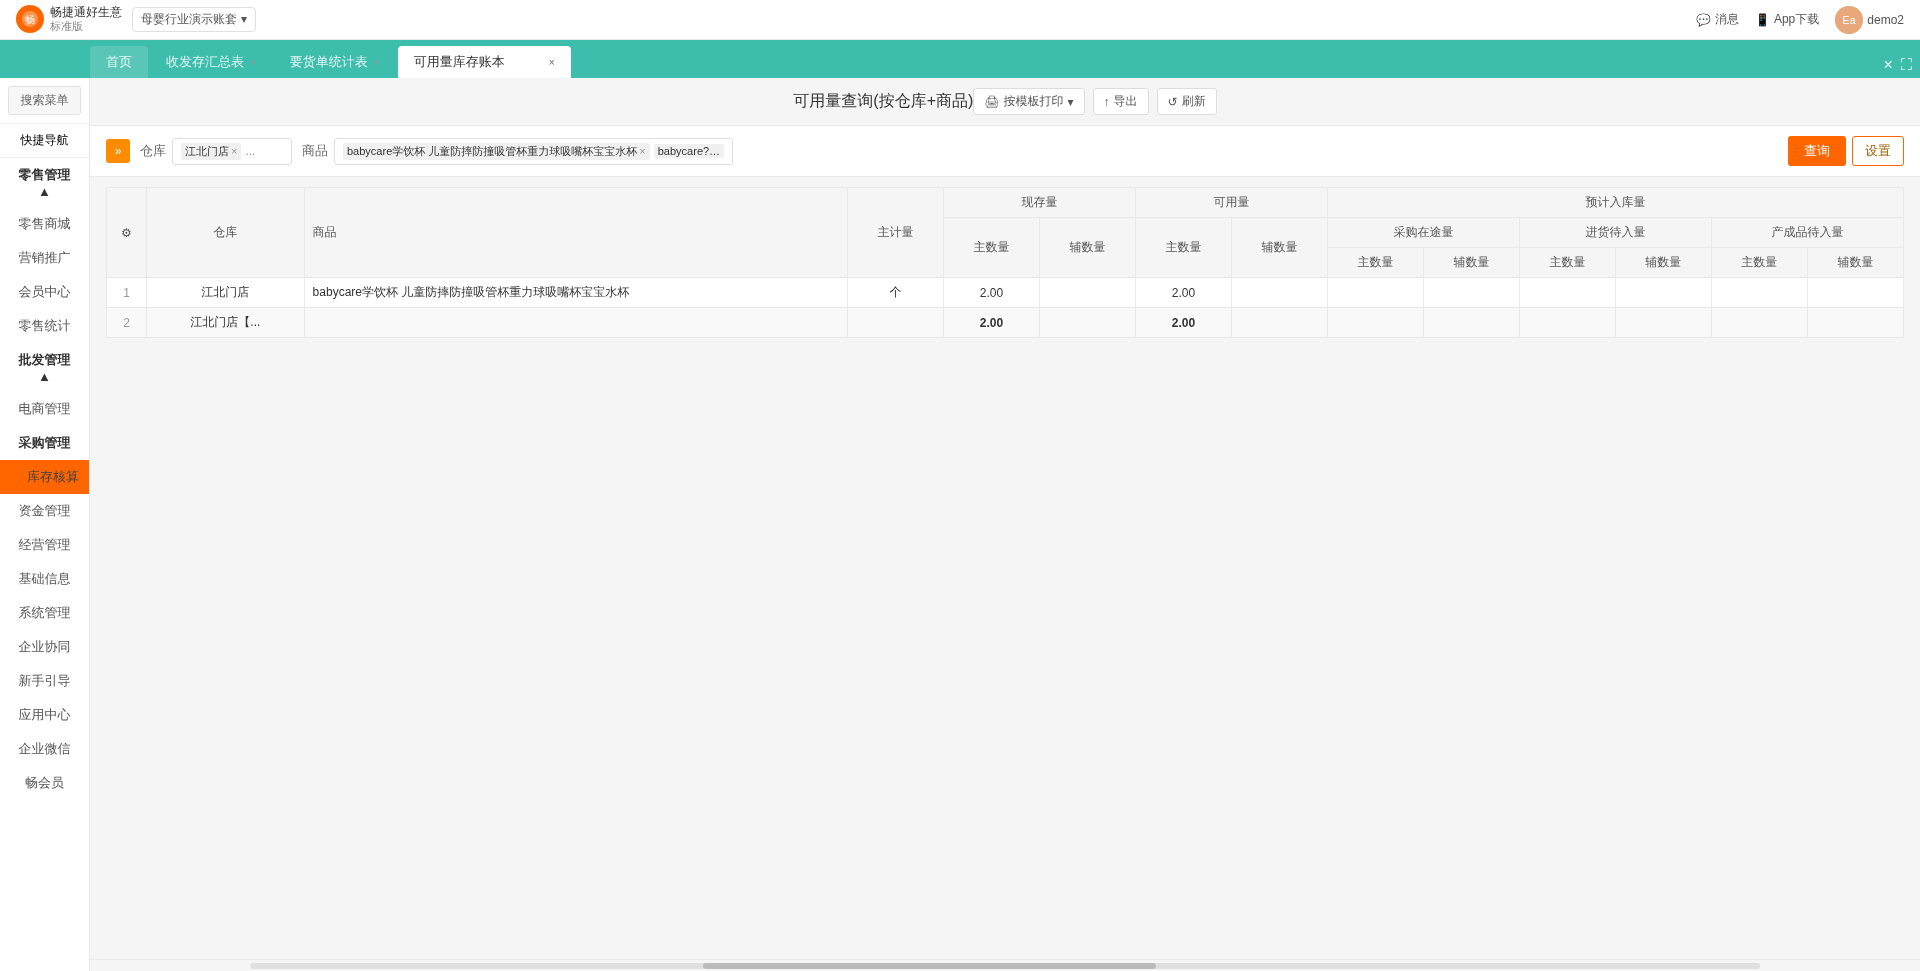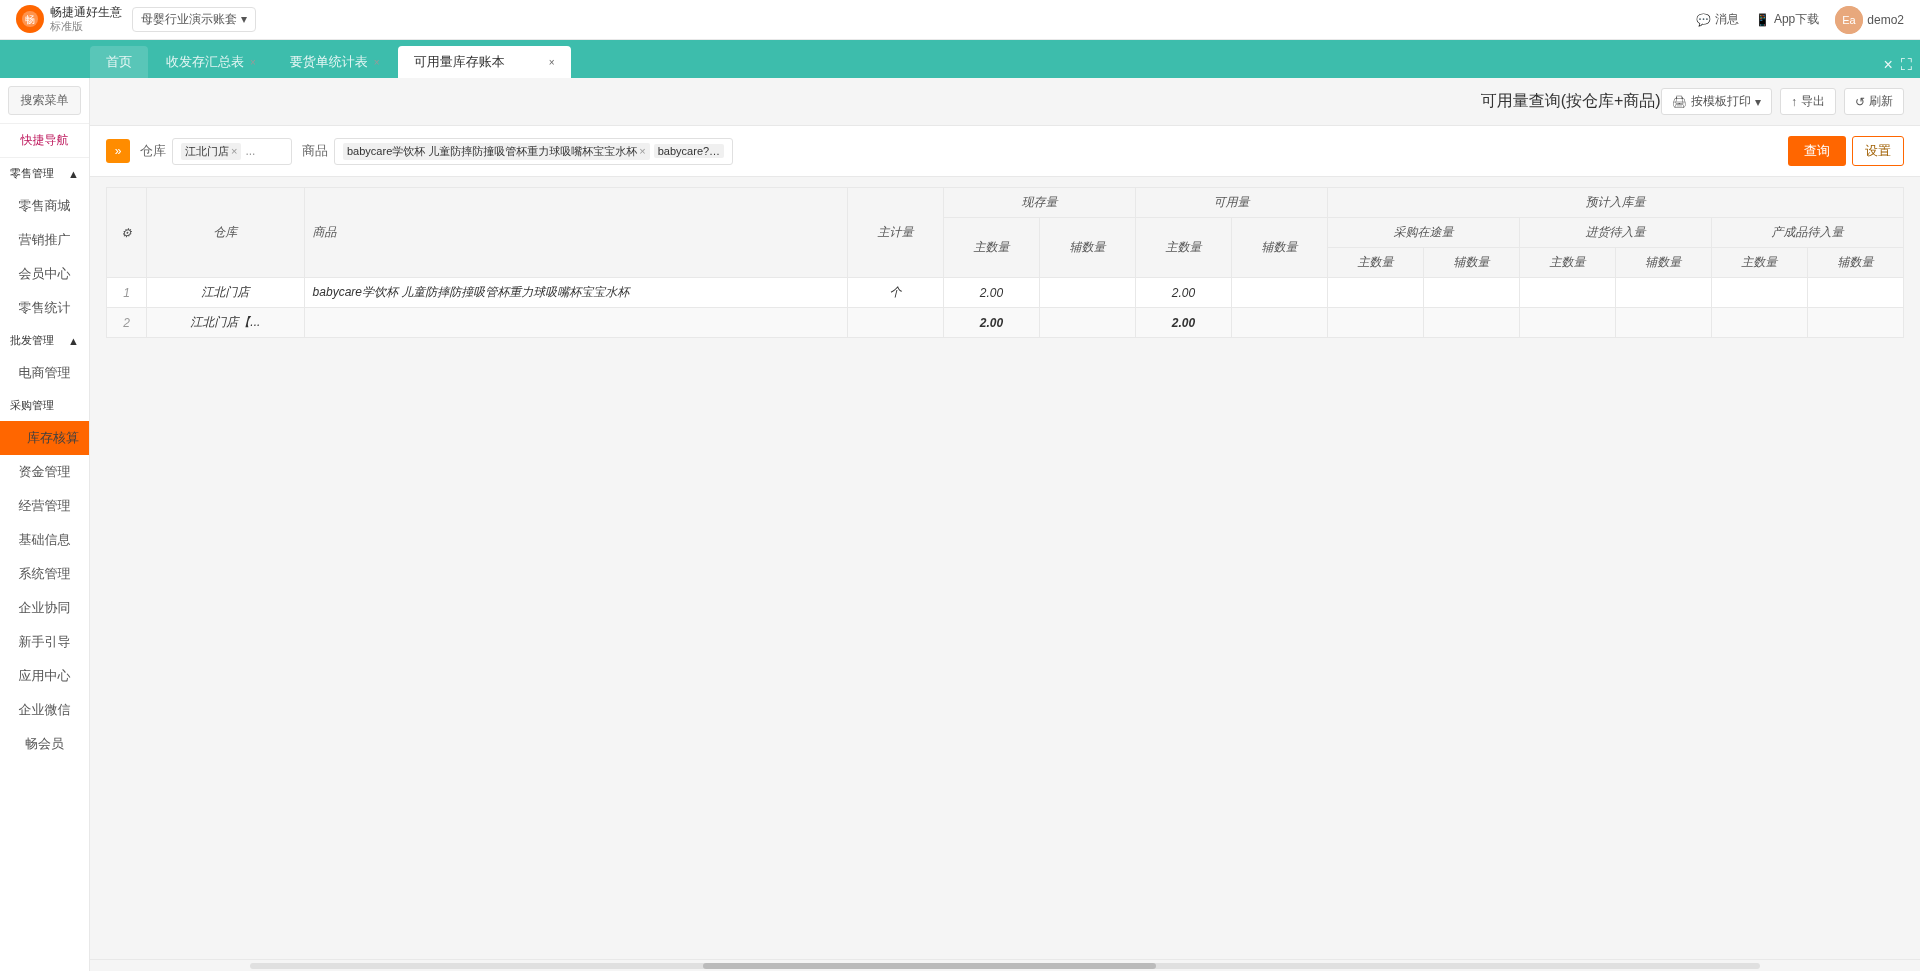--- a/index.html
+++ b/index.html
@@ -27,49 +27,49 @@
     .nav-tabs-right { margin-left: auto; display: flex; align-items: center; gap: 8px; padding-right: 8px; padding-bottom: 4px; }
     .nav-tabs-right button { background: none; border: none; cursor: pointer; font-size: 16px; color: rgba(255,255,255,0.9); }
 
     
     .main-layout { display: flex; flex: 1; overflow: hidden; }
 
     
     .sidebar { width: 90px; background: #fff; border-right: 1px solid #e8e8e8; display: flex; flex-direction: column; overflow-y: auto; flex-shrink: 0; }
     .sidebar-search { padding: 8px; border-bottom: 1px solid #f0f0f0; }
     .sidebar-search-btn { width: 100%; padding: 5px; background: #f7f7f7; border: 1px solid #e0e0e0; border-radius: 3px; cursor: pointer; font-size: 12px; color: #666; text-align: center; }
-    .sidebar-nav-btn { padding: 8px; border-bottom: 1px solid #f0f0f0; text-align: center; font-size: 12px; color: #be185d; cursor: pointer; }
-    .sidebar-section-header { display: flex; align-items: center; justify-content: space-between; padding: 8px 10px; cursor: pointer; font-size: 11px; color: #333; font-weight: 400; }
+    .sidebar-nav-btn { padding: 8px; border-bottom: 1px solid #f0f0f0; text-align: center; font-size: 12px; color: #000000; cursor: pointer; }
+    .sidebar-section-header { display: flex; align-items: center; justify-content: space-between; padding: 8px 10px; cursor: pointer; font-size: 13px; color: #333; font-weight: 700; flex-direction: column; }
     .sidebar-item { padding: 8px 10px; font-size: 13px; color: #555; cursor: pointer; text-align: center; }
     .sidebar-item.active { background: #ff6600; color: #404040; border-radius: 0; text-align: right; }
 
     
     .content-area { flex: 1; overflow: hidden; display: flex; flex-direction: column; }
-    .page-header { background: #f5f5f5; padding: 10px 16px; display: flex; align-items: center; justify-content: flex-end; border-bottom: 1px solid #e8e8e8; flex-shrink: 0; }
+    .page-header { background: #f5f5f5; padding: 10px 16px; display: flex; align-items: center; justify-content: center; border-bottom: 1px solid #e8e8e8; flex-shrink: 0; }
     .page-title { font-size: 16px; color: #333; font-weight: 500; }
     .page-actions { display: flex; align-items: center; gap: 8px; }
     .page-action-btn { display: flex; align-items: center; gap: 4px; padding: 4px 10px; border: 1px solid #ddd; background: #fff; border-radius: 3px; cursor: pointer; font-size: 12px; color: #555; }
 
     
     .filter-bar { background: #fff; padding: 10px 16px; border-bottom: 1px solid #e8e8e8; display: flex; align-items: center; gap: 10px; flex-shrink: 0; }
     .filter-expand-btn { width: 24px; height: 24px; background: #ff8c00; border: none; border-radius: 3px; cursor: pointer; color: #fff; font-size: 12px; display: flex; align-items: center; justify-content: center; }
     .filter-field { display: flex; align-items: center; gap: 6px; }
     .filter-label { font-size: 13px; color: #666; white-space: nowrap; }
     .filter-input { border: 1px solid #e0e0e0; border-radius: 3px; padding: 4px 8px; font-size: 12px; display: flex; align-items: center; gap: 4px; min-width: 120px; background: #fff; }
     .filter-tag { background: #f0f0f0; border-radius: 2px; padding: 1px 4px; font-size: 11px; display: flex; align-items: center; gap: 2px; }
     .filter-tag-close { cursor: pointer; color: #999; }
     .filter-ellipsis { color: #999; cursor: pointer; }
     .filter-actions { margin-left: auto; display: flex; gap: 6px; }
     .btn-query { background: #ff6600; color: #fff; border: none; padding: 5px 16px; border-radius: 3px; cursor: pointer; font-size: 13px; }
     .btn-settings { background: #fff; color: #a16207; border: 1px solid #ff6600; padding: 5px 12px; border-radius: 3px; cursor: pointer; font-size: 13px; }
 
     
     .table-container { flex: 1; overflow: auto; padding: 10px 16px; }
     .data-table { width: 100%; border-collapse: collapse; background: #fff; font-size: 12px; }
-    .data-table th, .data-table td { border: 1px solid #e8e8e8; padding: 6px 8px; text-align: center; white-space: nowrap; font-style: italic; }
+    .data-table th, .data-table td { border: 1px solid #e8e8e8; padding: 6px 8px; text-align: center; white-space: nowrap; }
     .data-table thead th { background: #f5f5f5; color: #555; font-weight: 500; }
     .data-table .row-num { color: #999; width: 40px; }
     .data-table .product-col { text-align: left; max-width: 300px; }
     .data-table .settings-col { width: 36px; }
     .group-header { background: #f9f9f9; font-weight: 500; }
     .col-span-header { background: #f0f0f0; }
 
     
     .table-footer { background: #fdf6e8; border-top: 2px solid #e8e8e8; padding: 6px 0; flex-shrink: 0; }
 

